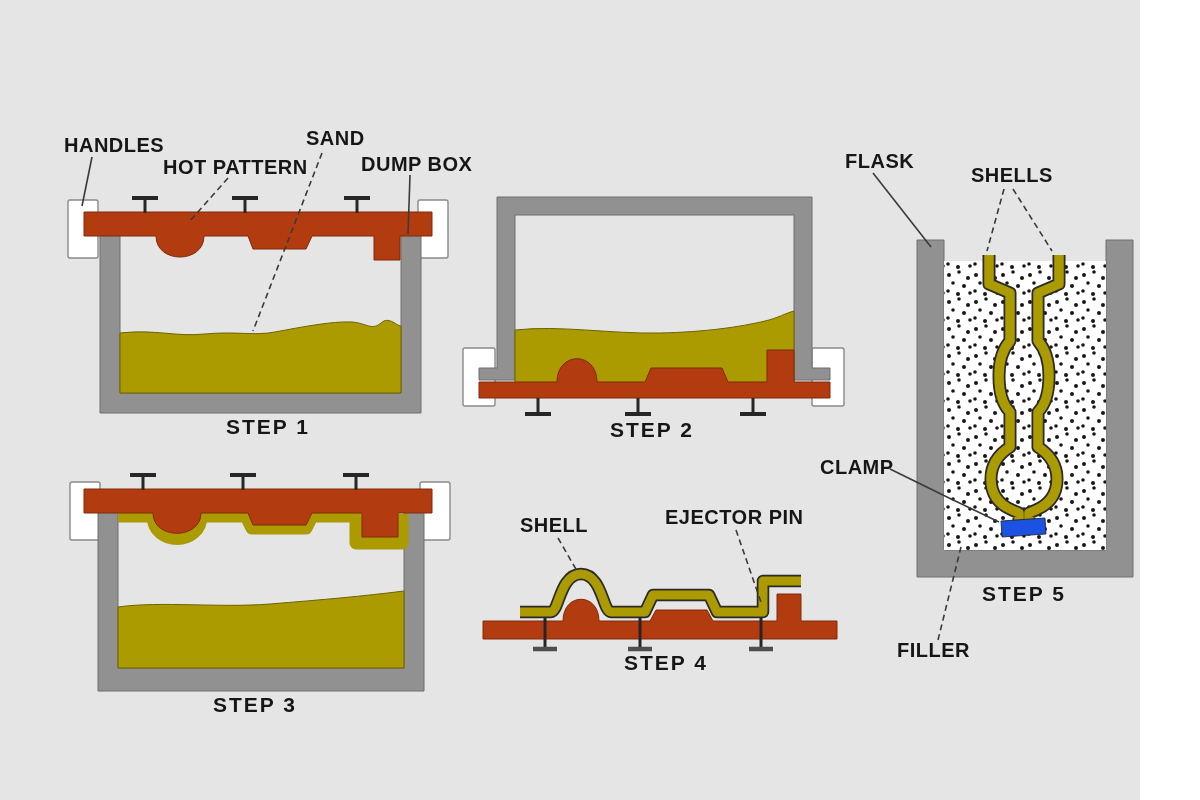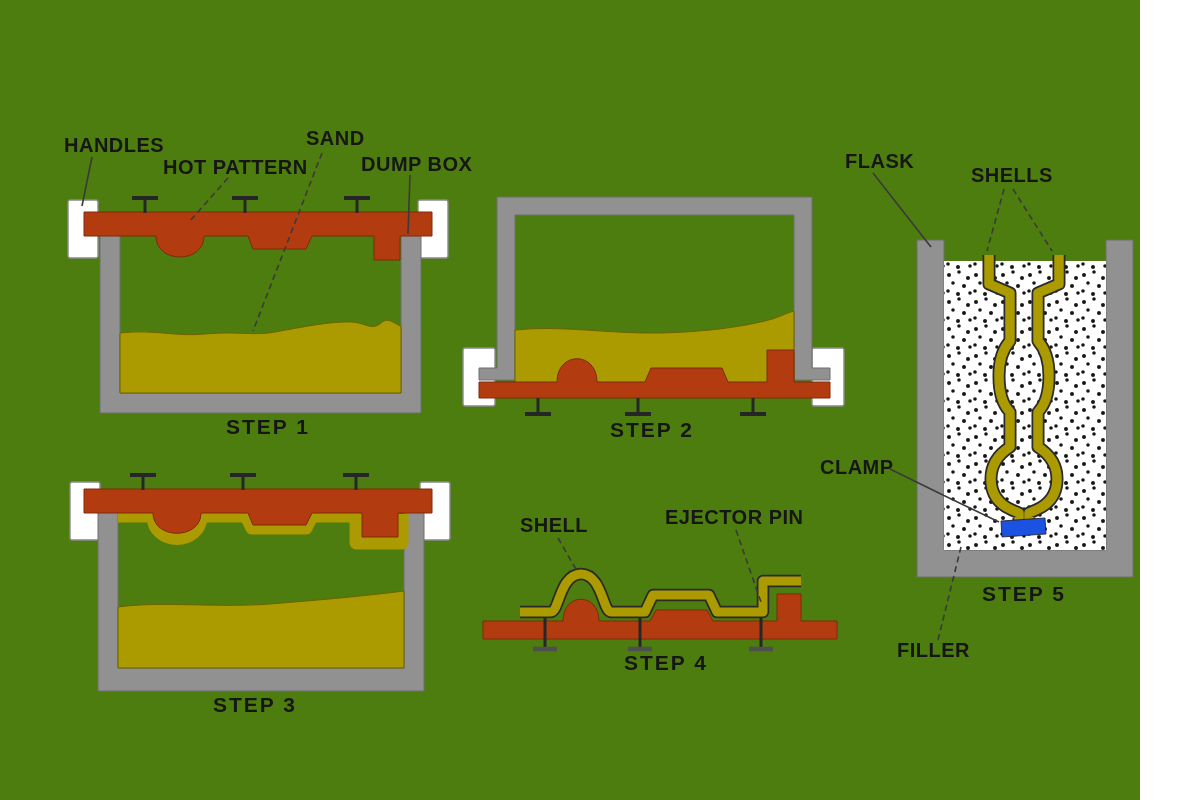--- a/index.html
+++ b/index.html
@@ -1,16 +1,16 @@
 <!DOCTYPE html>
 <html><head>
 <meta charset="utf-8">
 <style>
   html,body{margin:0;padding:0;background:#ffffff;}
-  #stage{position:relative;width:1140px;height:800px;background:#4d7c0f;overflow:hidden;}
+  #stage{position:relative;width:1140px;height:800px;background:#e5e5e5;overflow:hidden;}
   svg{display:block;}
   .lbl{font-family:"Liberation Sans",sans-serif;font-weight:bold;font-size:20px;
        fill:#161616;letter-spacing:0.5px;}
   .cap{font-family:"Liberation Sans",sans-serif;font-weight:bold;font-size:21px;
        fill:#161616;letter-spacing:2px;text-anchor:middle;}
   .gray{fill:#919191;stroke:#6f6f6f;stroke-width:1;}
   .red{fill:#B23C10;stroke:#7f2a0a;stroke-width:1;}
   .sandfill{fill:#AB9A00;stroke:#6e6300;stroke-width:1;}
   .handle{fill:#ffffff;stroke:#8a8a8a;stroke-width:1.4;}
   .pin{stroke:#262626;fill:none;}

